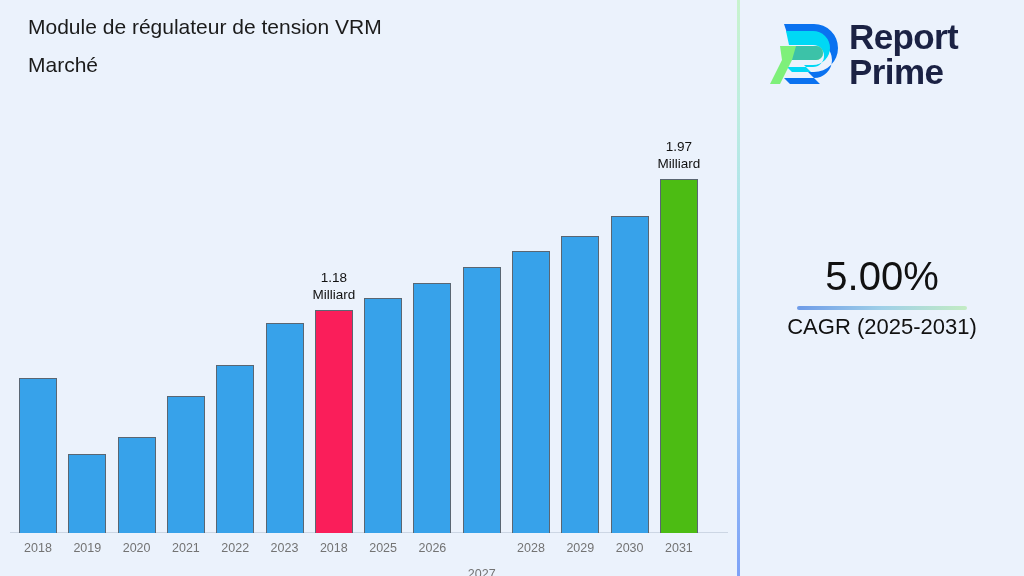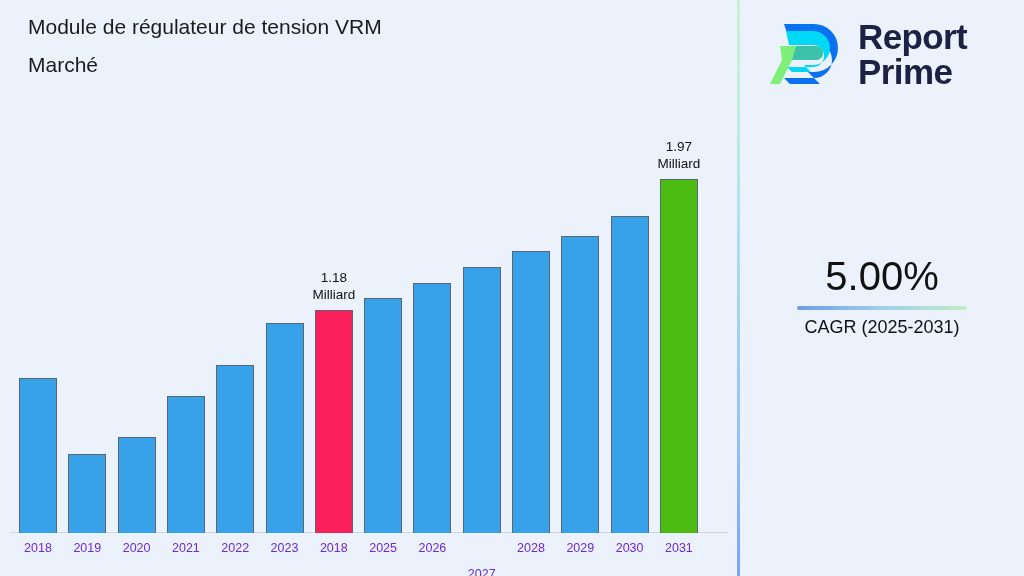--- a/index.html
+++ b/index.html
@@ -64,21 +64,21 @@
     color: #111;
     white-space: pre-line;
     width: 90px;
   }
 
   .tick-label {
     position: absolute;
     top: 541px;
     text-align: center;
     font-size: 12.5px;
-    color: #6d28d9;
+    color: #737373;
     width: 60px;
   }
 
   
   #vertical-divider {
     position: absolute;
     left: 737px; top: 0;
     width: 3px; height: 576px;
     background: linear-gradient(to bottom, #c8f3cd 0%, #bdeede 18%, #aadff0 42%, #9cc8f4 68%, #7ea2f7 100%);
   }
@@ -90,21 +90,21 @@
     width: 284px; height: 576px;
     background: #ebf2fc;
   }
 
   #logo {
     position: absolute;
     left: 30px; top: 12px;
     width: 240px; height: 84px;
     display: flex;
     align-items: center;
-    gap: 12px;
+    gap: 3px;
   }
   #logo-mark { width: 76px; height: 72px; flex: none; }
   #logo-text {
     font-size: 35px;
     font-weight: bold;
     line-height: 35px;
     color: #1b2244;
     letter-spacing: -0.6px;
     white-space: pre-line;
   }
@@ -120,21 +120,21 @@
     color: #111;
     line-height: 48px;
   }
   #cagr-rule {
     width: 170px; height: 4px;
     margin: 6px auto 5px auto;
     border-radius: 2px;
     background: linear-gradient(to right, #6e9be8 0%, #9fd0e8 50%, #c3ecc3 100%);
   }
   #cagr-caption {
-    font-size: 18px;
+    font-size: 22px;
     color: #111;
     line-height: 24px;
   }
 </style>
 </head>
 <body>
 
 <div id="left-panel">
 
   <div id="chart-title">Module de régulateur de tension VRM

